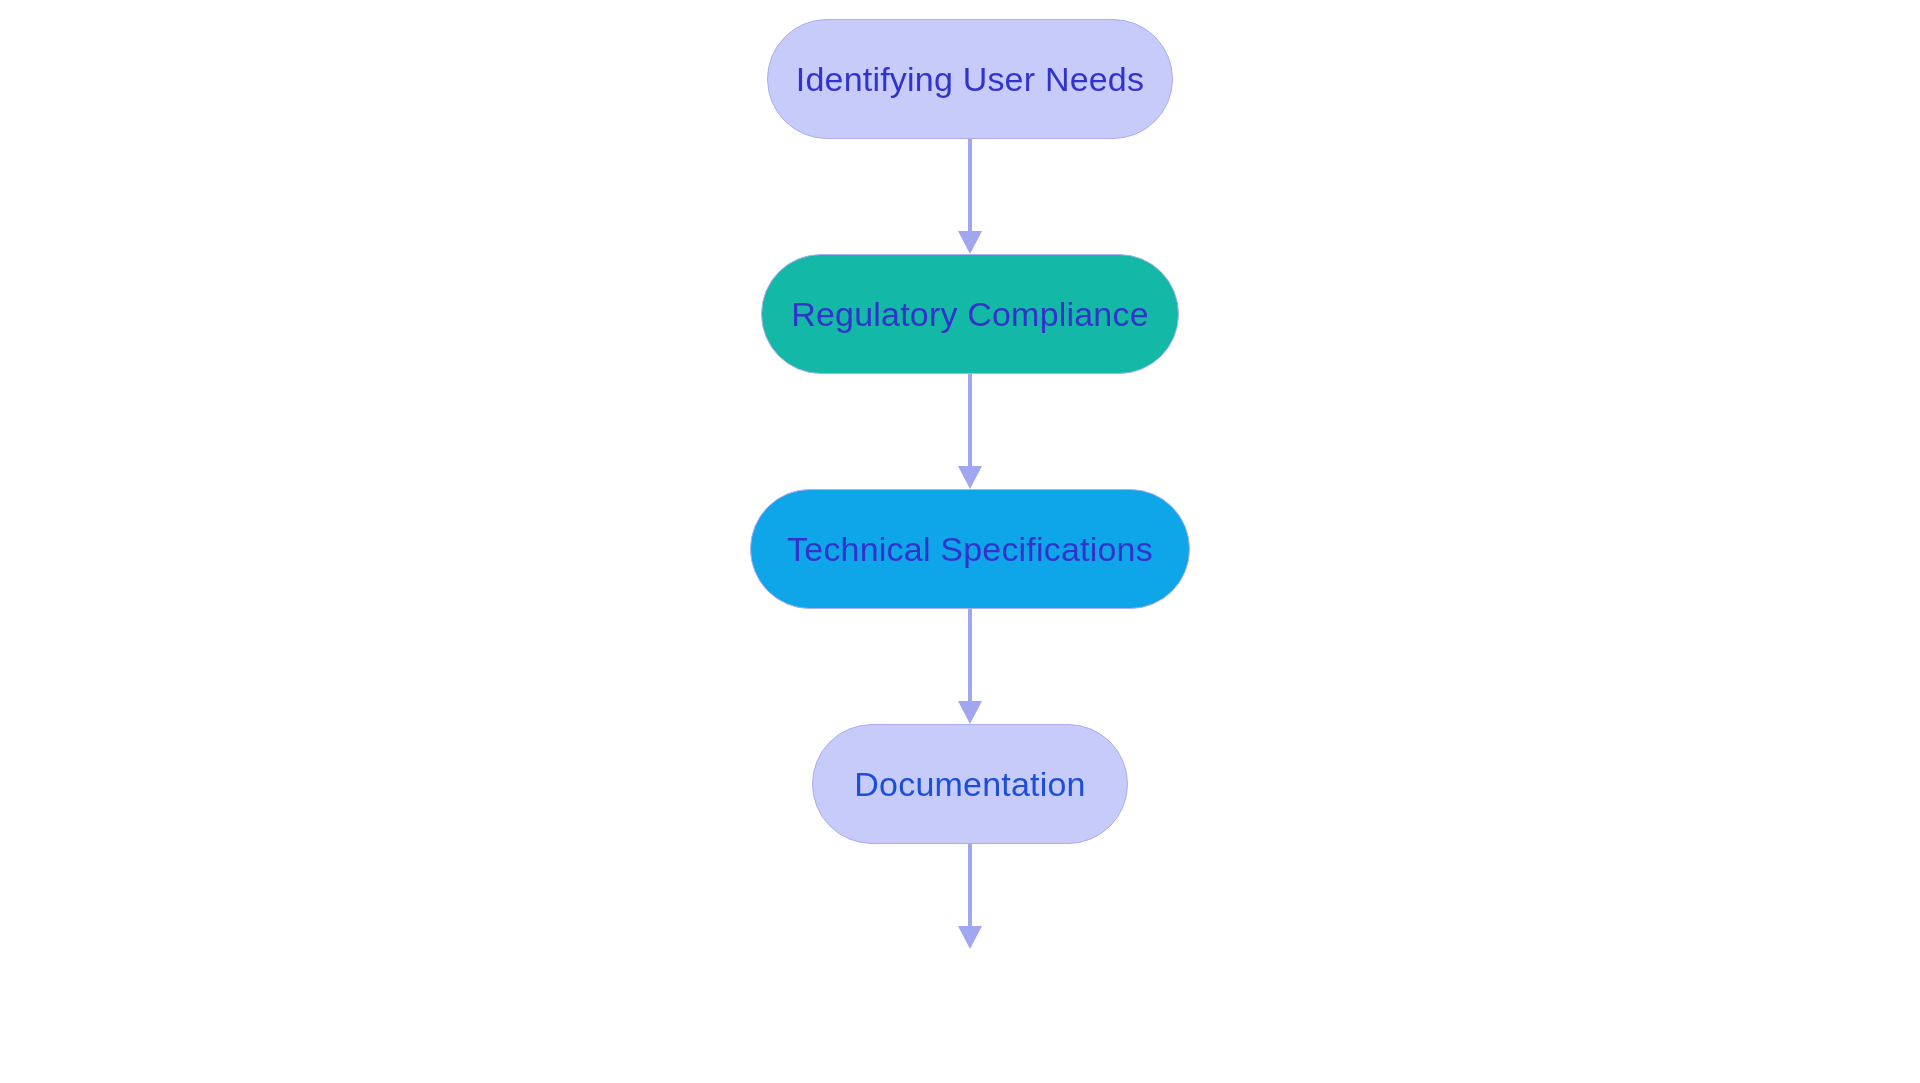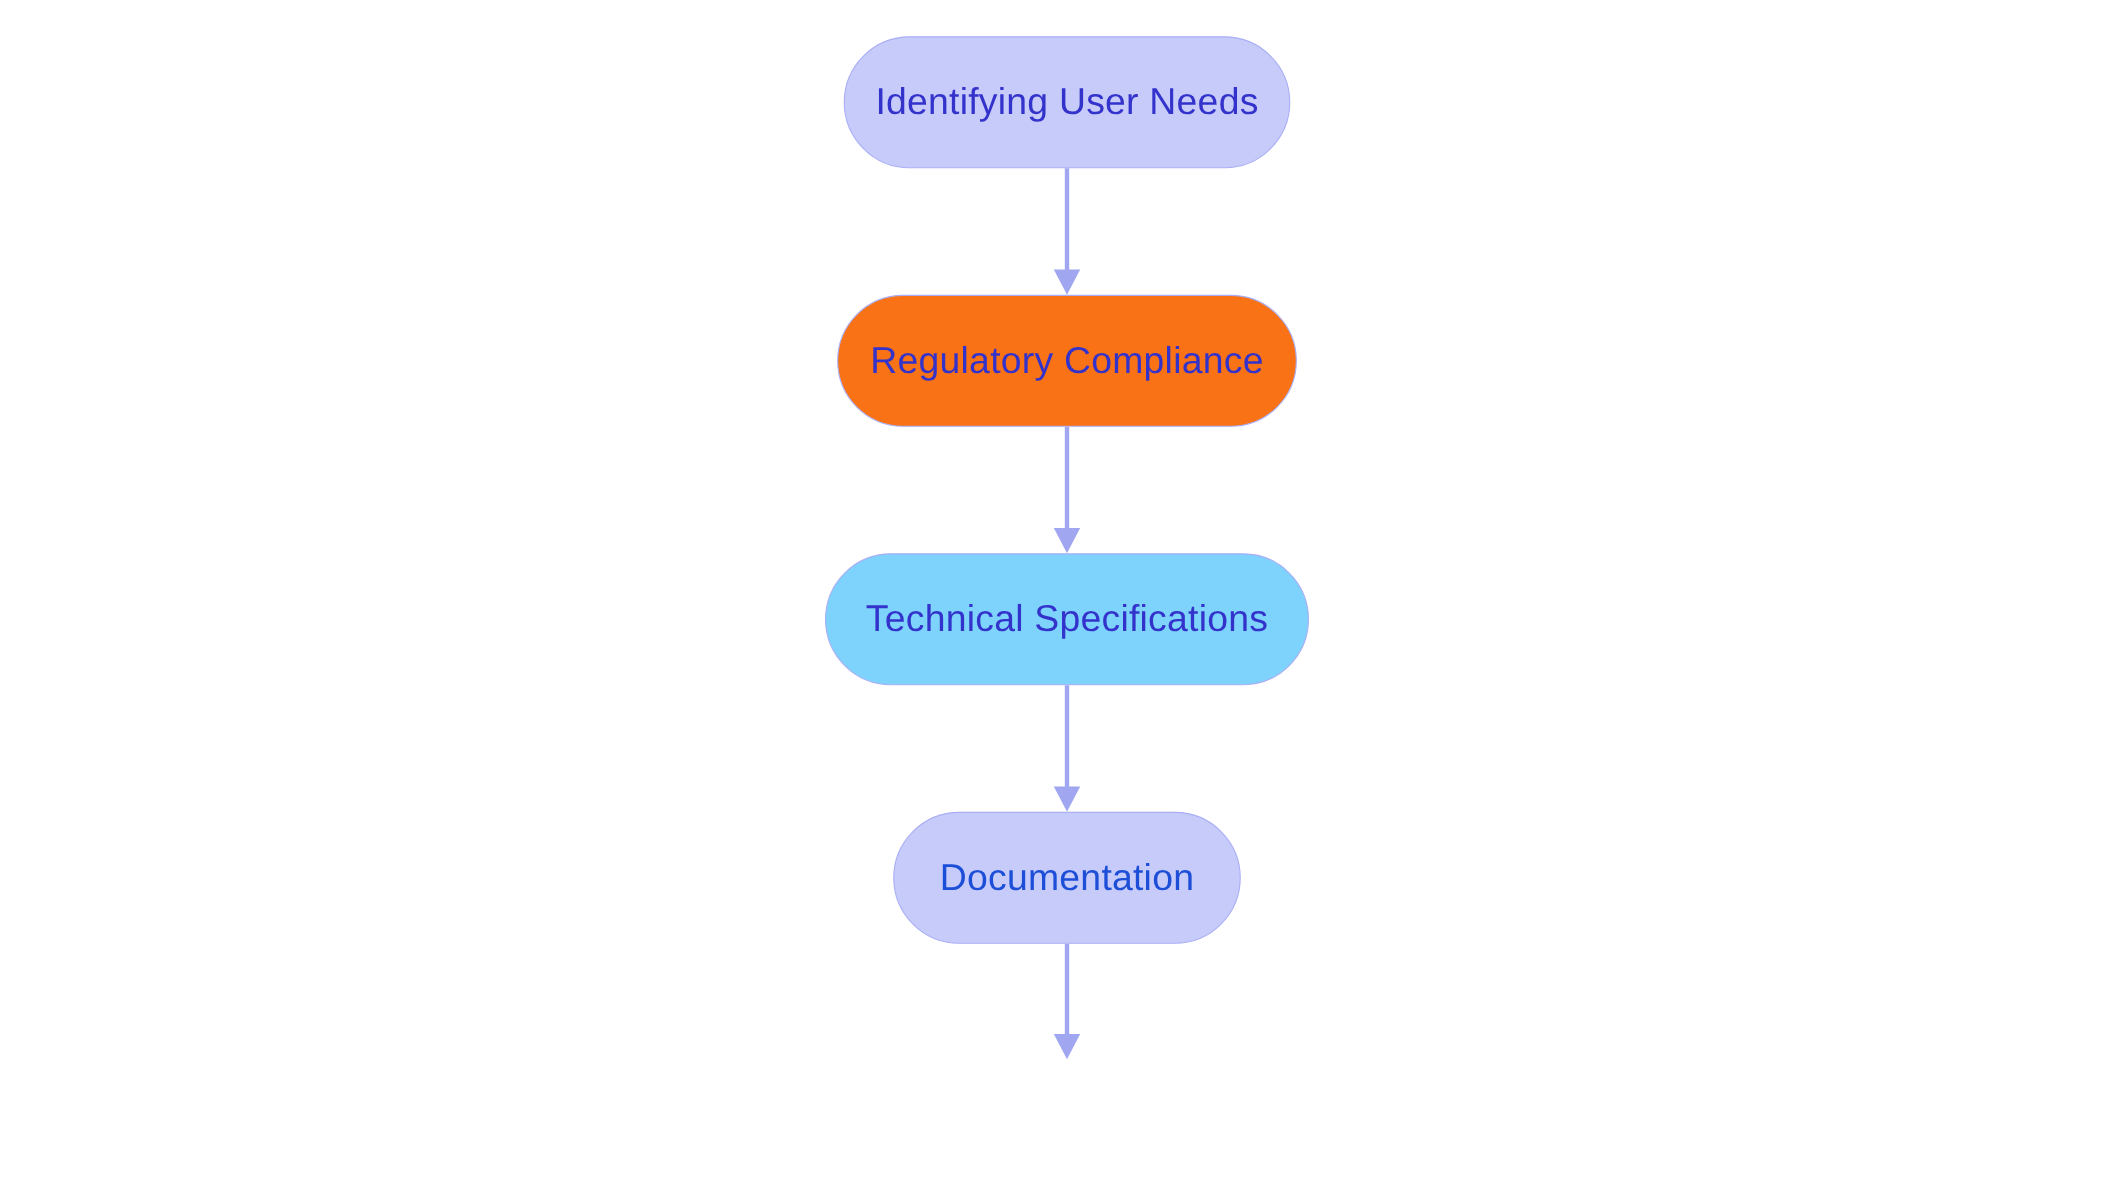--- a/index.html
+++ b/index.html
@@ -18,21 +18,21 @@
   #flowchart-canvas {
     position: relative;
     width: 1920px;
     height: 1083px;
     background: #ffffff;
   }
 
   #flow-column {
     position: absolute;
     left: 0;
-    top: 18px;
+    top: 4px;
     width: 1920px;
     height: 759px;
   }
 
   .flow-node {
     position: absolute;
     box-sizing: border-box;
     height: 120px;
     border-radius: 60px;
     background: #c7cbfa;
@@ -74,32 +74,32 @@
       <span class="flow-node-label" style="color: rgb(51, 51, 204);">Identifying User Needs</span>
     </div>
 
     <div class="flow-connector" style="left:970px; top:135px; height:115px;">
       <svg width="40" height="115" viewBox="0 0 40 115" aria-hidden="true">
         <line x1="20" y1="0" x2="20" y2="98" stroke="#a0a6f0" stroke-width="4"></line>
         <polygon points="8,92 32,92 20,115" fill="#a0a6f0"></polygon>
       </svg>
     </div>
 
-    <div class="flow-node" style="left: 970px; top: 250px; width: 418px; height: 120px; border-radius: 60px; background: #f97316; border-color: rgb(169, 174, 245);">
+    <div class="flow-node" style="left: 970px; top: 250px; width: 418px; height: 120px; border-radius: 60px; background: #14b8a6; border-color: rgb(169, 174, 245);">
       <span class="flow-node-label" style="color: rgb(51, 51, 204);">Regulatory Compliance</span>
     </div>
 
     <div class="flow-connector" style="left:970px; top:370px; height:115px;">
       <svg width="40" height="115" viewBox="0 0 40 115" aria-hidden="true">
         <line x1="20" y1="0" x2="20" y2="98" stroke="#a0a6f0" stroke-width="4"></line>
         <polygon points="8,92 32,92 20,115" fill="#a0a6f0"></polygon>
       </svg>
     </div>
 
-    <div class="flow-node" style="left: 970px; top: 485px; width: 440px; height: 120px; border-radius: 60px; background: #7dd3fc; border-color: rgb(169, 174, 245);">
+    <div class="flow-node" style="left: 970px; top: 485px; width: 440px; height: 120px; border-radius: 60px; background: #0ea5e9; border-color: rgb(169, 174, 245);">
       <span class="flow-node-label" style="color: rgb(51, 51, 204);">Technical Specifications</span>
     </div>
 
     <div class="flow-connector" style="left:970px; top:605px; height:115px;">
       <svg width="40" height="115" viewBox="0 0 40 115" aria-hidden="true">
         <line x1="20" y1="0" x2="20" y2="98" stroke="#a0a6f0" stroke-width="4"></line>
         <polygon points="8,92 32,92 20,115" fill="#a0a6f0"></polygon>
       </svg>
     </div>
 

